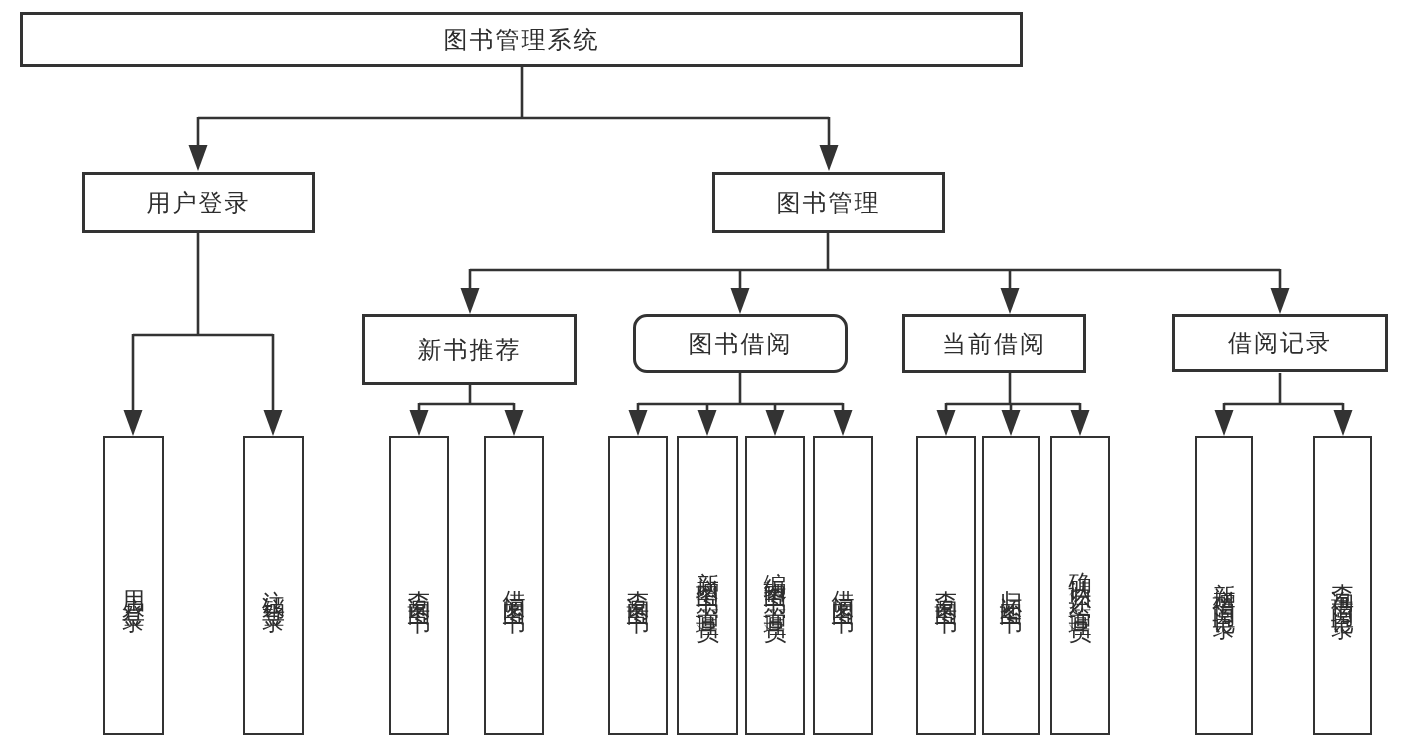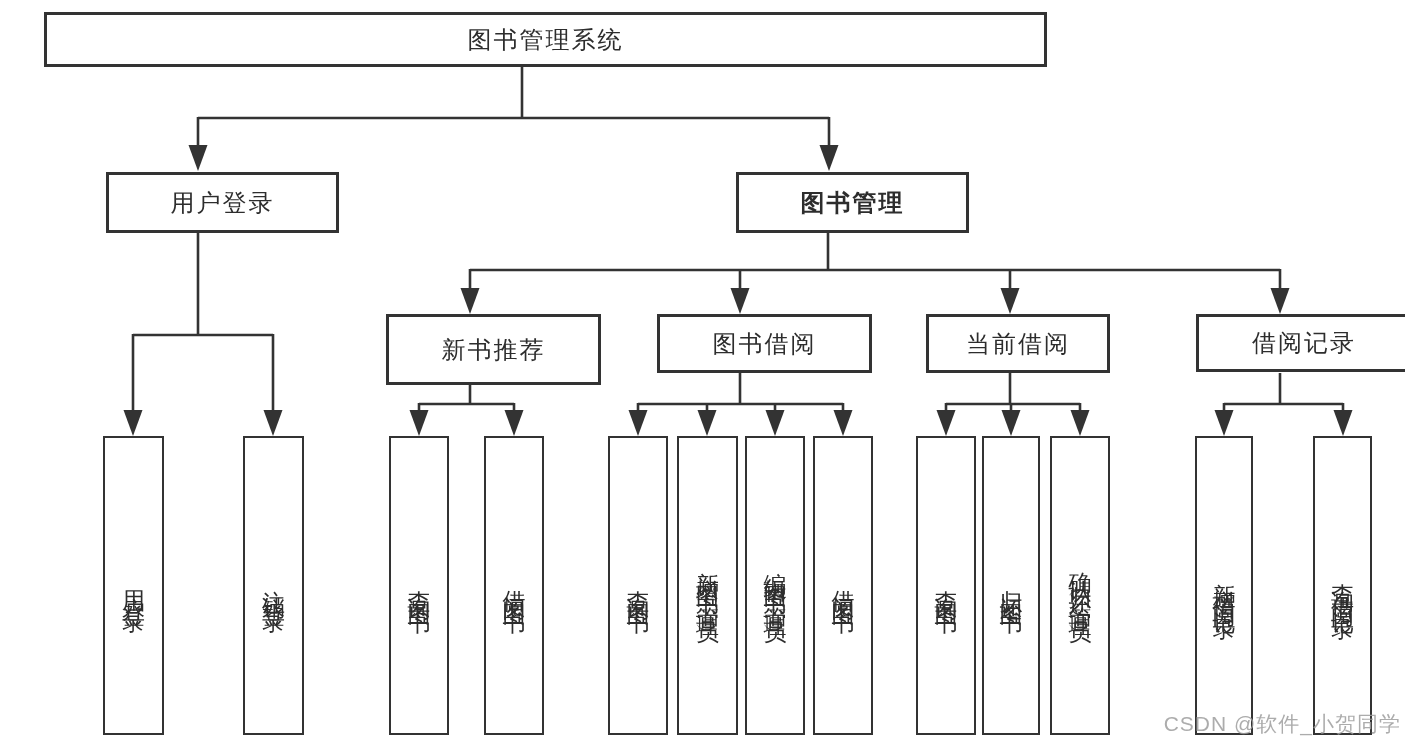--- a/index.html
+++ b/index.html
@@ -23,21 +23,20 @@
     border: 3px solid #333333;
     background: #ffffff;
     color: #2d2d2d;
     display: flex;
     align-items: center;
     justify-content: center;
     font-size: 24px;
     letter-spacing: 2px;
     white-space: nowrap;
     z-index: 2;
-    margin-left: 24px;
   }
   .vnode {
     position: absolute;
     box-sizing: border-box;
     border: 2.5px solid #333333;
     background: #ffffff;
     color: #2d2d2d;
     display: flex;
     align-items: center;
     justify-content: center;
@@ -131,24 +130,24 @@
       <polygon points="1001.5,410 1020.5,410 1011,436"></polygon>
       <polygon points="1070.5,410 1089.5,410 1080,436"></polygon>
       <polygon points="1214.5,410 1233.5,410 1224,436"></polygon>
       <polygon points="1333.5,410 1352.5,410 1343,436"></polygon>
     </g>
   </svg>
 
   <div class="node" style="left:20px; top:12px; width:1003px; height:55px;">图书管理系统</div>
 
   <div class="node" style="left:82px; top:172px; width:233px; height:61px;">用户登录</div>
-  <div class="node" style="left:712px; top:172px; width:233px; height:61px;font-weight:bold;">图书管理</div>
+  <div class="node" style="left:712px; top:172px; width:233px; height:61px;">图书管理</div>
 
   <div class="node" style="left:362px; top:314px; width:215px; height:71px;">新书推荐</div>
-  <div class="node" style="left:633px; top:314px; width:215px; height:59px;">图书借阅</div>
+  <div class="node" style="left:633px; top:314px; width:215px; height:59px;border-radius:14px;">图书借阅</div>
   <div class="node" style="left:902px; top:314px; width:184px; height:59px;">当前借阅</div>
   <div class="node" style="left:1172px; top:314px; width:216px; height:58px;">借阅记录</div>
 
   <div class="vnode" style="left:103px; top:436px; width:61px; height:299px;">
     <span>用户登录</span>
   </div>
   <div class="vnode" style="left:243px; top:436px; width:61px; height:299px;">
     <span>注销登录</span>
   </div>
 
@@ -182,15 +181,14 @@
     <span>确认归还（管理员）</span>
   </div>
 
   <div class="vnode" style="left:1195px; top:436px; width:58px; height:299px;">
     <span>新增借阅记录</span>
   </div>
   <div class="vnode" style="left:1313px; top:436px; width:59px; height:299px;">
     <span>查询借阅记录</span>
   </div>
 
-  <div class="watermark">CSDN @软件_小贺同学</div>
 
 </div>
 
 </body></html>

